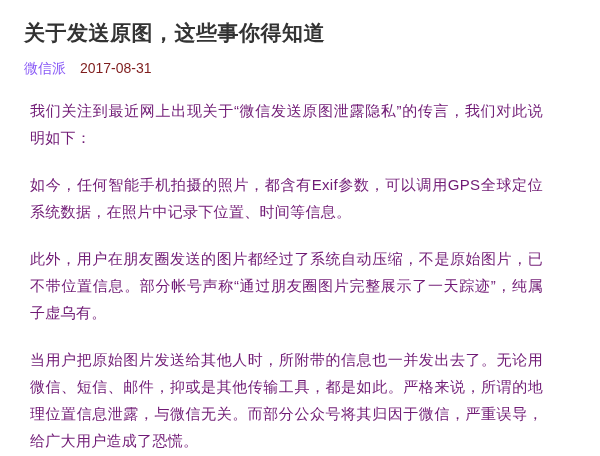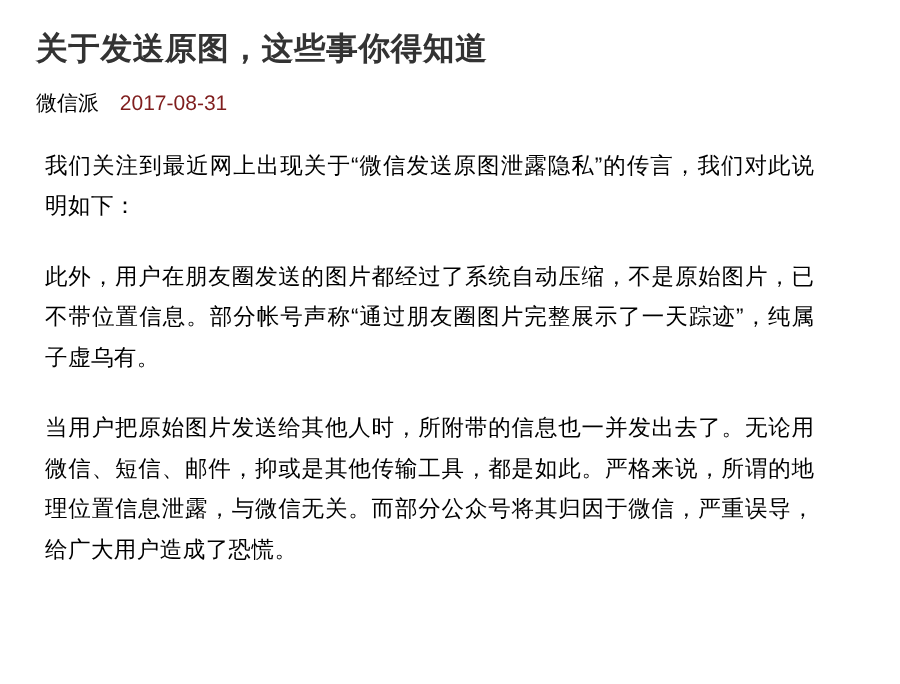--- a/index.html
+++ b/index.html
@@ -23,52 +23,53 @@
     font-weight: bold;
     color: #333333;
     letter-spacing: 0.5px;
   }
   .meta {
     margin-top: 11px;
     font-size: 14px;
     line-height: 18px;
   }
   .author {
-    color: #000000;
+    color: #8b5cf6;
     margin-right: 10px;
     cursor: pointer;
   }
   .date {
     color: #7f1d1d;
   }
   .content {
     margin-top: 20px;
   }
   .content p {
     margin: 0 0 20px 0;
     padding-left: 6px;
     font-size: 15px;
     line-height: 27px;
-    color: #000000;
+    color: #701a75;
     letter-spacing: 0.3px;
     text-align: justify;
   }
 </style>
 </head>
 <body>
 
 <div class="page">
 
   <h1 class="article-title">关于发送原图，这些事你得知道</h1>
 
   <div class="meta">
     <span class="author">微信派</span>
     <span class="date">2017-08-31</span>
   </div>
 
   <div class="content">
     <p>我们关注到最近网上出现关于“微信发送原图泄露隐私”的传言，我们对此说明如下：</p>
+    <p>如今，任何智能手机拍摄的照片，都含有Exif参数，可以调用GPS全球定位系统数据，在照片中记录下位置、时间等信息。</p>
     <p>此外，用户在朋友圈发送的图片都经过了系统自动压缩，不是原始图片，已不带位置信息。部分帐号声称“通过朋友圈图片完整展示了一天踪迹”，纯属子虚乌有。</p>
     <p>当用户把原始图片发送给其他人时，所附带的信息也一并发出去了。无论用微信、短信、邮件，抑或是其他传输工具，都是如此。严格来说，所谓的地理位置信息泄露，与微信无关。而部分公众号将其归因于微信，严重误导，给广大用户造成了恐慌。</p>
 
   </div>
 
 </div>
 
 </body></html>

